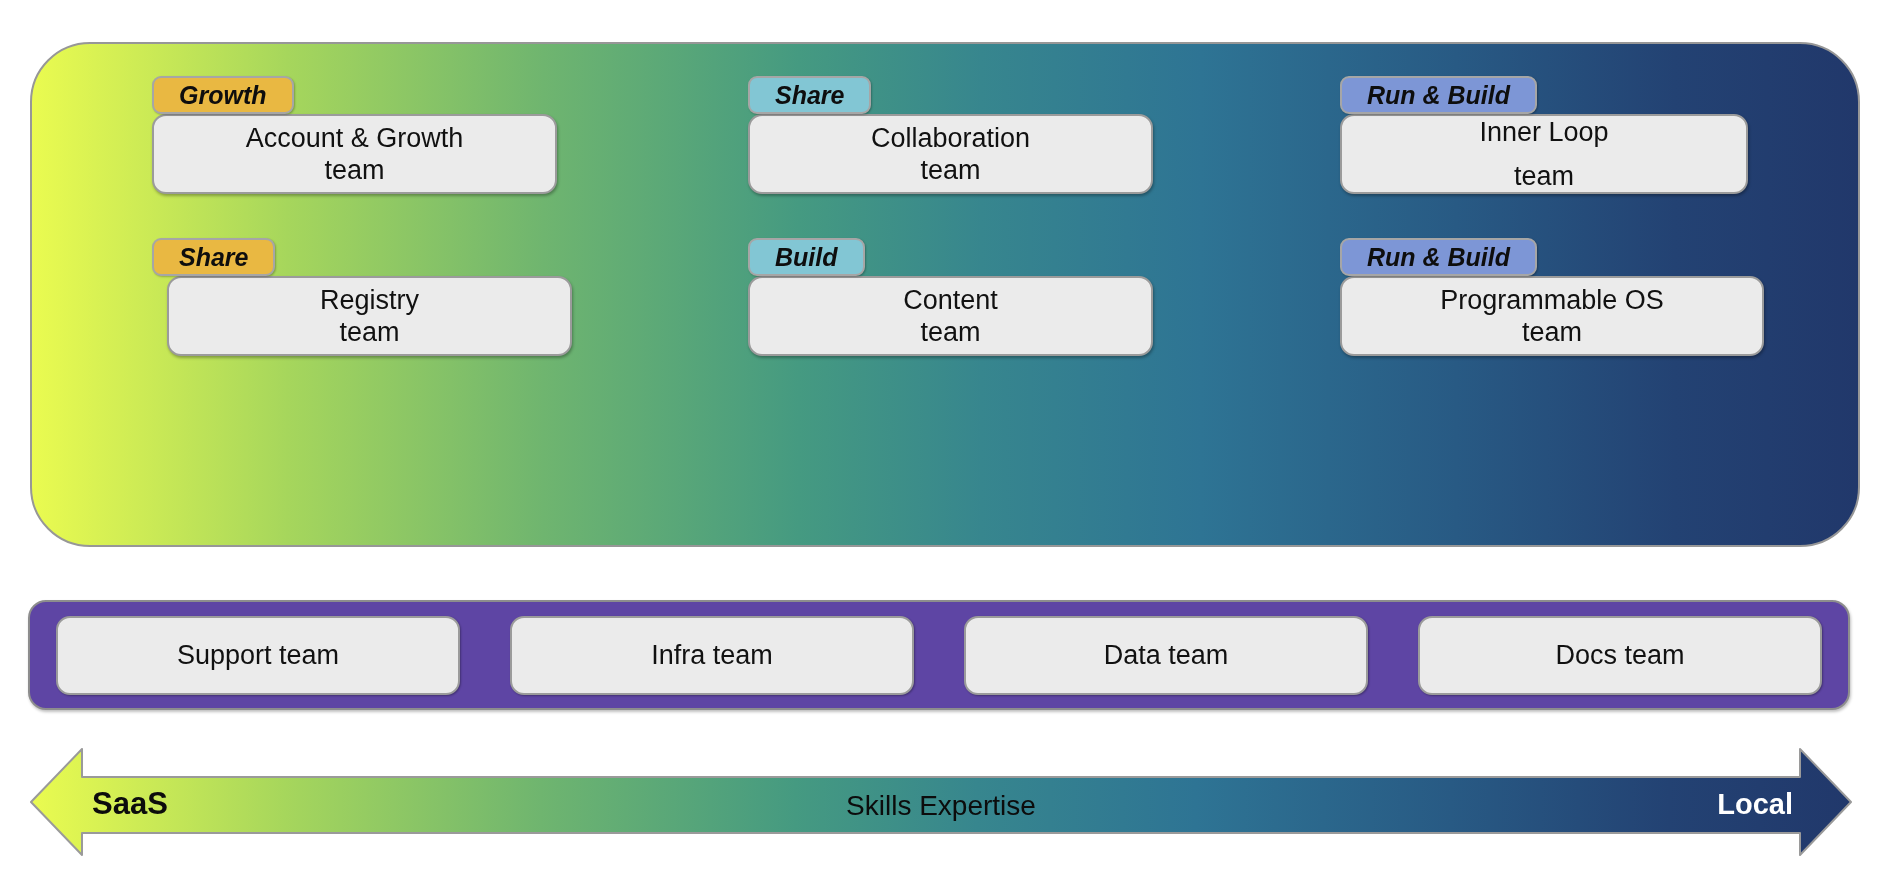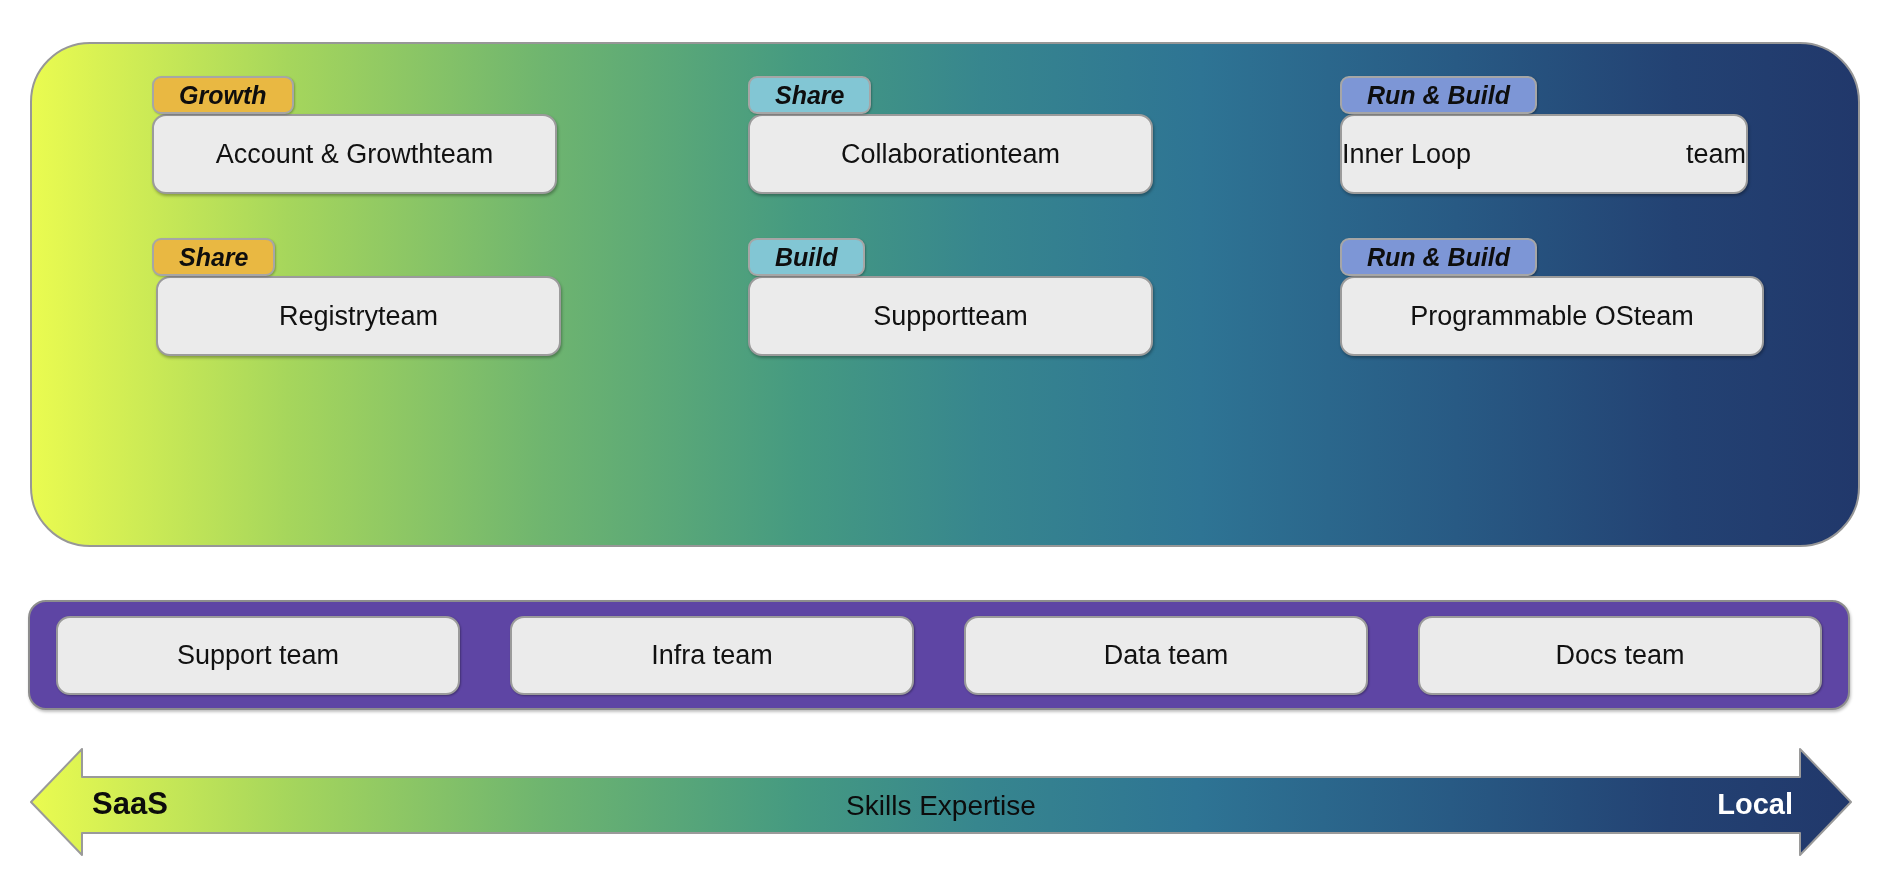--- a/index.html
+++ b/index.html
@@ -17,21 +17,21 @@
   .badge{
     position:absolute;height:38px;display:inline-flex;align-items:center;
     padding:0 25px;border:2px solid #a6a6a6;border-radius:9px;box-sizing:border-box;
     font-size:25px;font-weight:bold;font-style:italic;color:#0e0e0e;
     box-shadow:1px 1px 2px rgba(0,0,0,.25);white-space:nowrap;z-index:2;text-align:center;
   }
   
   .card{
     position:absolute;width:405px;height:80px;background:#ebebeb;
     border:2px solid #9b9b9b;border-radius:14px;box-sizing:border-box;
-    display:flex;justify-content:center;align-items:center;
+    display:flex;flex-direction:column;justify-content:center;align-items:center;
     font-size:27px;line-height:32px;color:#111;text-align:center;
     box-shadow:1px 2px 3px rgba(0,0,0,.3);z-index:1;
   }
   
   .support-bar{
     position:absolute;left:28px;top:600px;width:1822px;height:110px;
     background:#5e45a4;border:2px solid #8d8d8d;border-radius:18px;box-sizing:border-box;
     display:flex;align-items:center;justify-content:space-between;padding:16px 26px;
     box-shadow:1px 2px 3px rgba(0,0,0,.25);
   }
@@ -54,34 +54,34 @@
 
   <div class="panel"></div>
 
   <div class="badge" style="left: 152px; top: 76px; background-color: rgb(233, 184, 66);">Growth</div>
   <div class="card" style="left:152px;top:114px;">
     <div>Account &amp; Growth</div>
     <div>team</div>
   </div>
 
   <div class="badge" style="left: 152px; top: 238px; background-color: rgb(233, 184, 66);">Share</div>
-  <div class="card" style="left:156px;top:276px;">
+  <div class="card" style="left:167px;top:276px;">
     <div>Registry</div>
     <div>team</div>
   </div>
 
   <div class="badge" style="left: 748px; top: 76px; background-color: rgb(130, 198, 212);">Share</div>
   <div class="card" style="left:748px;top:114px;">
     <div>Collaboration</div>
     <div>team</div>
   </div>
 
   <div class="badge" style="left: 748px; top: 238px; background-color: rgb(130, 198, 212);">Build</div>
   <div class="card" style="left:748px;top:276px;">
-    <div>Support</div>
+    <div>Content</div>
     <div>team</div>
   </div>
 
   <div class="badge" style="left: 1340px; top: 76px; background-color: rgb(125, 150, 214);">Run &amp; Build</div>
   <div class="card" style="left:1340px;top:114px;width:408px;justify-content:space-between;">
     <div>Inner Loop</div>
     <div>team</div>
   </div>
 
   <div class="badge" style="left: 1340px; top: 238px; background-color: rgb(125, 150, 214);">Run &amp; Build</div>

